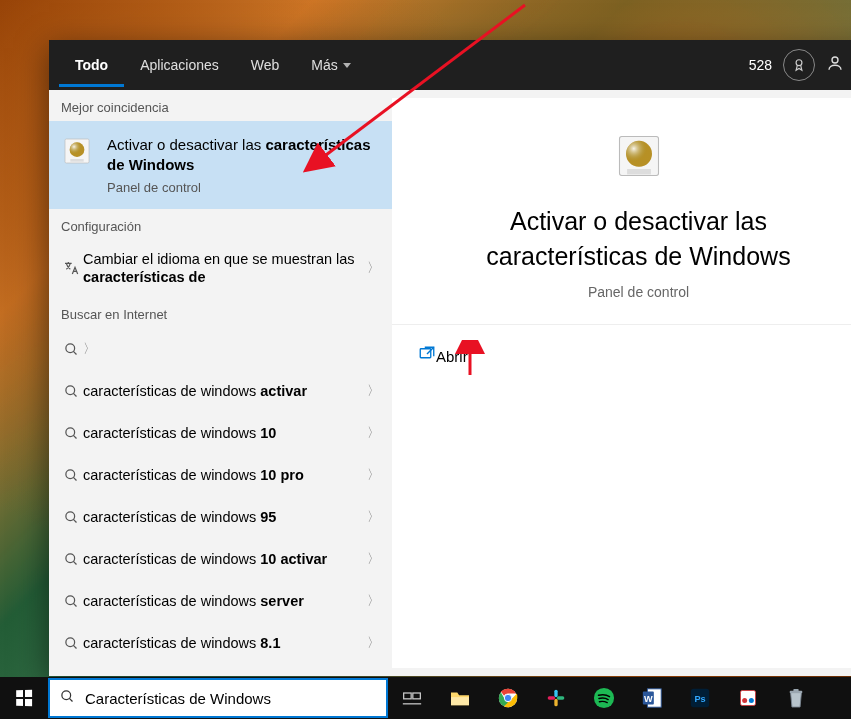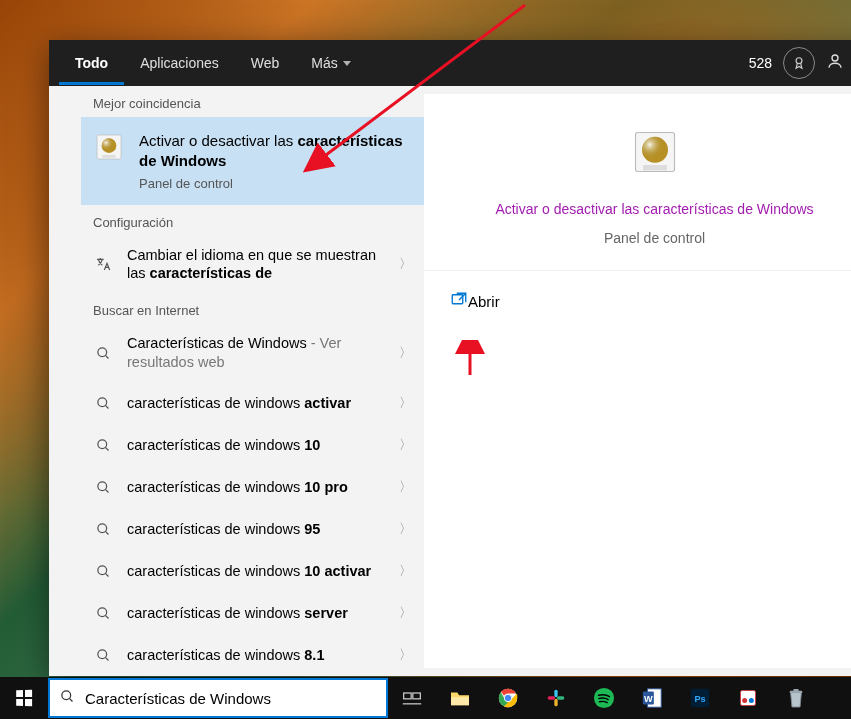--- a/index.html
+++ b/index.html
@@ -16,41 +16,41 @@
     .tab-more { display: flex; align-items: center; gap: 5px; }
     .chevron-down { width: 0; height: 0; border-left: 4px solid transparent; border-right: 4px solid transparent; border-top: 5px solid #ccc; }
     .tabs-right { margin-left: auto; display: flex; align-items: center; gap: 11px; padding-right: 10px; color: #fff; }
     .points { font-size: 14px; }
     .medal-circle { width: 32px; height: 32px; border: 1.5px solid #888; border-radius: 50%; display: flex; align-items: center; justify-content: center; color: #ccc; font-size: 14px; }
     .feedback-icon { width: 18px; height: 18px; color: #fff; }
     .more-dots { color: #fff; font-size: 16px; letter-spacing: 2px; cursor:pointer; }
     
     .panel-body { flex: 1; display: flex; background: #f3f3f3; }
     
-    .left-col { width: 343px; background: #f3f3f3; overflow-y: auto; margin-left: 32px; }
+    .left-col { width: 343px; background: #f3f3f3; overflow-y: auto; }
     .section-label { font-size: 13px; color: #555; padding: 10px 12px 6px; }
     
     .result-best { background: #c7e0f4; margin: 0; padding: 14px 12px; display: flex; gap: 14px; align-items: flex-start; cursor: pointer; }
     .best-icon { width: 32px; height: 32px; flex-shrink: 0; display:flex; align-items:center; justify-content:center; }
     .best-text { flex: 1; }
     .best-title { font-size: 15px; color: #000; line-height: 1.35; }
     .best-title .bold { font-weight: 700; }
     .best-sub { font-size: 13px; color: #555; margin-top: 4px; }
     
-    .result-row { display: flex; align-items: center; padding: 10px 12px; gap: 14px; cursor: pointer; min-height: 42px; }
+    .result-row { display: flex; align-items: center; padding: 10px 12px; gap: 2px; cursor: pointer; min-height: 42px; }
     .row-icon { width: 20px; height: 20px; flex-shrink: 0; display:flex; align-items:center; justify-content:center; color:#555; }
     .row-text { flex: 1; font-size: 14.5px; color: #000; line-height: 1.3; }
     .row-text .bold { font-weight: 700; }
     .row-text .muted { color: #777; }
     .row-chevron { color: #888; font-size: 13px; }
     
     .right-col { flex: 1; background: #fff; margin: 8px 8px 8px 0; display: flex; flex-direction: column; }
     .right-header { text-align: center; padding: 30px 40px 24px; border-bottom: 1px solid #eee; }
     .right-icon-big { width: 56px; height: 56px; margin: 0 auto 20px; display:flex; align-items:center; justify-content:center; }
-    .right-title { font-size: 14px; color: #a21caf; line-height: 1.4; }
+    .right-title { font-size: 25px; color: #000000; line-height: 1.4; }
     .right-sub { font-size: 14px; color: #666; margin-top: 10px; }
     .right-action { display: flex; align-items: center; padding: 20px 26px; cursor: pointer; }
     .action-icon { width: 18px; height: 18px; color: #0078d4; }
     .action-label { font-size: 15px; color: #000; }
     
     
     .taskbar { position: absolute; left: 0; right: 0; bottom: 0; height: 42px; background: #101010; display: flex; align-items: center; }
     .start-btn { width: 48px; height: 42px; display: flex; align-items: center; justify-content: center; cursor: pointer; }
     .win-logo { display: grid; grid-template-columns: 1fr 1fr; grid-template-rows: 1fr 1fr; gap: 1.5px; width: 16px; height: 16px; transform: perspective(50px) rotateY(-6deg); }
     .win-logo span { background: #fff; }
@@ -142,21 +142,20 @@
 
       <div class="section-label">Buscar en Internet</div>
 
       <div class="result-row">
         <div class="row-icon">
             <svg class="mag-svg" viewBox="0 0 24 24" fill="none" stroke="#555" stroke-width="2">
               <circle cx="10" cy="10" r="7"></circle>
               <line x1="20" y1="20" x2="15" y2="15"></line>
             </svg>
           </div>
-        <div class="row-text"><span>Características de Windows</span><span class="muted"> - Ver resultados web</span></div>
         <div class="row-chevron">〉</div>
       </div>
 
       <div class="result-row">
         <div class="row-icon">
             <svg class="mag-svg" viewBox="0 0 24 24" fill="none" stroke="#555" stroke-width="2">
               <circle cx="10" cy="10" r="7"></circle>
               <line x1="20" y1="20" x2="15" y2="15"></line>
             </svg>
           </div>

